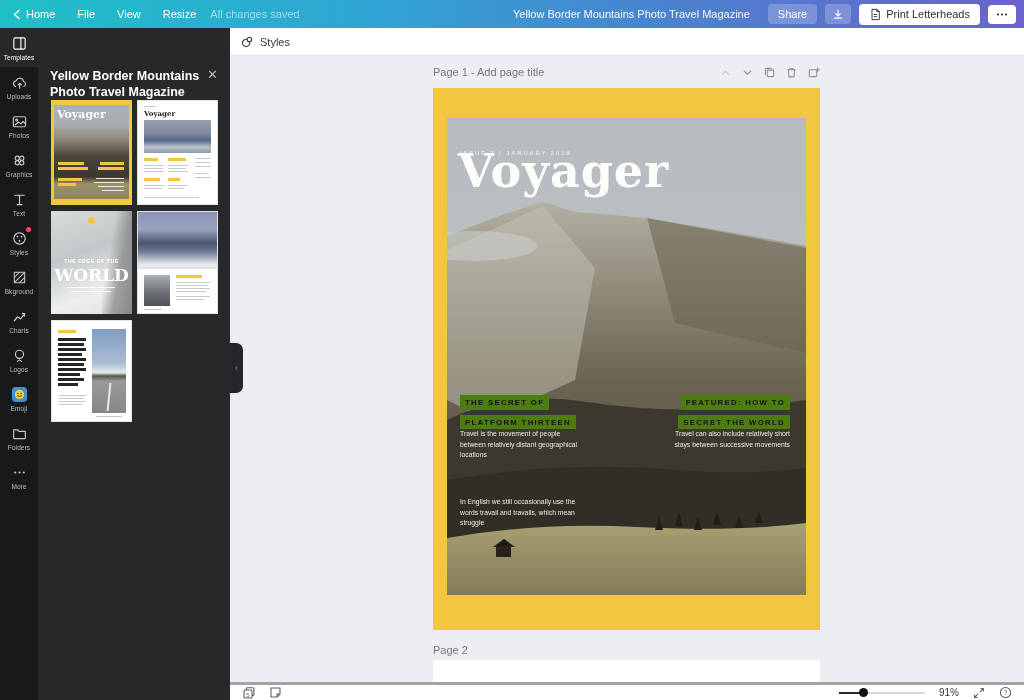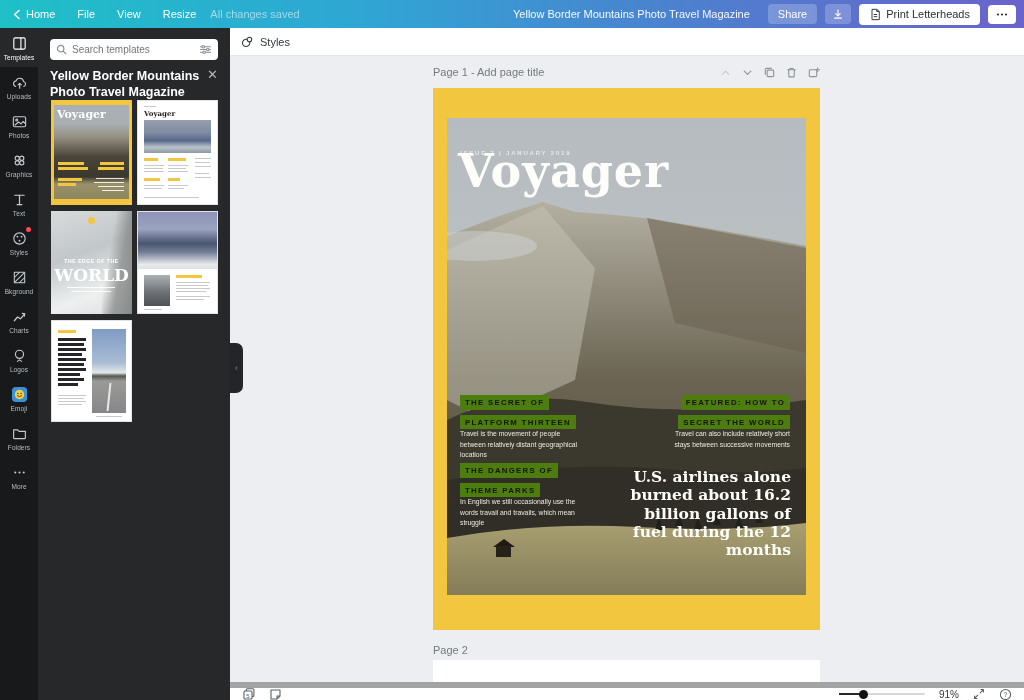--- a/index.html
+++ b/index.html
@@ -99,21 +99,21 @@
   .chips br { line-height:0; }
   .cbody { position:absolute; font-size:6.8px; line-height:1.55; color:#ecead f; color:#eceadf; width:126px; }
   .cbody.leftb { left:27px; text-align:left; }
   .cbody.rightb { right:30px; text-align:right; width:132px; }
   .pull { position:absolute; right:29px; top:380px; width:182px; text-align:right; font-family:"DejaVu Serif",serif; font-weight:bold; font-size:15.5px; line-height:1.18; color:#fdfdfa; }
 
   .page2-label { position:absolute; left:203px; top:616px; font-size:11px; color:#757a7f; }
   .page2 { position:absolute; left:203px; top:632px; width:387px; height:22px; background:#fff; }
 
   
-  .statusbar { position:absolute; left:0; bottom:0; right:0; height:18px; background:#fff; border-top:6px solid #a3a3a3; display:flex; align-items:center; padding:0 12px; gap:22px; z-index:30; }
+  .statusbar { position:absolute; left:0; bottom:0; right:0; height:18px; background:#fff; border-top:3px solid #a3a3a3; display:flex; align-items:center; padding:0 12px; gap:22px; z-index:30; }
   .statusbar .leftgrp { display:flex; align-items:center; gap:13px; }
   .statusbar .rightgrp { margin-left:auto; display:flex; align-items:center; gap:14px; }
   .slider { width:86px; height:2px; background:#d6d9db; border-radius:2px; position:relative; }
   .slider .fill { position:absolute; left:0; top:0; width:24px; height:2px; background:#26292c; }
   .slider .knob { position:absolute; left:20px; top:-3.5px; width:9px; height:9px; border-radius:50%; background:#101214; }
   .zoom-lvl { font-size:10px; color:#33383d; }
 </style>
 </head>
 <body>
 
@@ -282,37 +282,20 @@
           <circle cx="4.5" cy="9" r="1.1"></circle>
           <circle cx="9" cy="9" r="1.1"></circle>
           <circle cx="13.5" cy="9" r="1.1"></circle>
         </g>
       </svg>
     <span class="lbl">More</span>
   </div>
 </div>
 
 <div class="panel">
-  <div class="searchbox">
-    <svg width="11" height="11" viewBox="0 0 13 13">
-        <g fill="none" stroke="#8a8f94" stroke-width="1.4" stroke-linecap="round">
-          <circle cx="5.5" cy="5.5" r="3.8"></circle>
-          <path d="M8.5 8.5 L11.5 11.5"></path>
-        </g>
-      </svg>
-    <input type="text" placeholder="Search templates" style="">
-    <svg width="13" height="11" viewBox="0 0 14 12">
-        <g fill="none" stroke="#8a8f94" stroke-width="1.2" stroke-linecap="round">
-          <path d="M1.5 3 H12.5 M1.5 6 H12.5 M1.5 9 H12.5"></path>
-          <circle cx="4.5" cy="3" r="1.4" fill="#fff"></circle>
-          <circle cx="9.5" cy="6" r="1.4" fill="#fff"></circle>
-          <circle cx="5.5" cy="9" r="1.4" fill="#fff"></circle>
-        </g>
-      </svg>
-  </div>
   <div class="panel-title-row">
     <div class="panel-title">Yellow Border Mountains Photo Travel Magazine</div>
     <span class="close-x">✕</span>
   </div>
   <div class="thumbs">
 
     <div class="thumb t1">
       <div class="ph"></div>
       <div class="mast">Voyager</div>
       <div class="ybar" style="left:7px; top:62px; width:26px;"></div>
@@ -492,27 +475,22 @@
         <span class="chip">PLATFORM THIRTEEN</span>
       </div>
       <div class="cbody leftb" style="top:341px;">Travel is the movement of people between relatively distant geographical locations</div>
 
       <div class="chips rightc" style="top:303px;">
         <span class="chip">FEATURED: HOW TO</span><br>
         <span class="chip">SECRET THE WORLD</span>
       </div>
       <div class="cbody rightb" style="top:341px;">Travel can also include relatively short stays between successive movements</div>
 
-      <div class="chips leftc" style="top:371px;">
-        <span class="chip">THE DANGERS OF</span><br>
-        <span class="chip">THEME PARKS</span>
-      </div>
       <div class="cbody leftb" style="top:409px;">In English we still occasionally use the words travail and travails, which mean struggle</div>
 
-      <div class="pull">U.S. airlines alone burned about 16.2 billion gallons of fuel during the 12 months</div>
     </div>
   </div>
 
   <div class="page2-label">Page 2</div>
   <div class="page2"></div>
 
   <div class="statusbar">
     <div class="leftgrp">
       <svg width="14" height="14" viewBox="0 0 14 14">
           <g fill="none" stroke="#5a6066" stroke-width="1.1">

